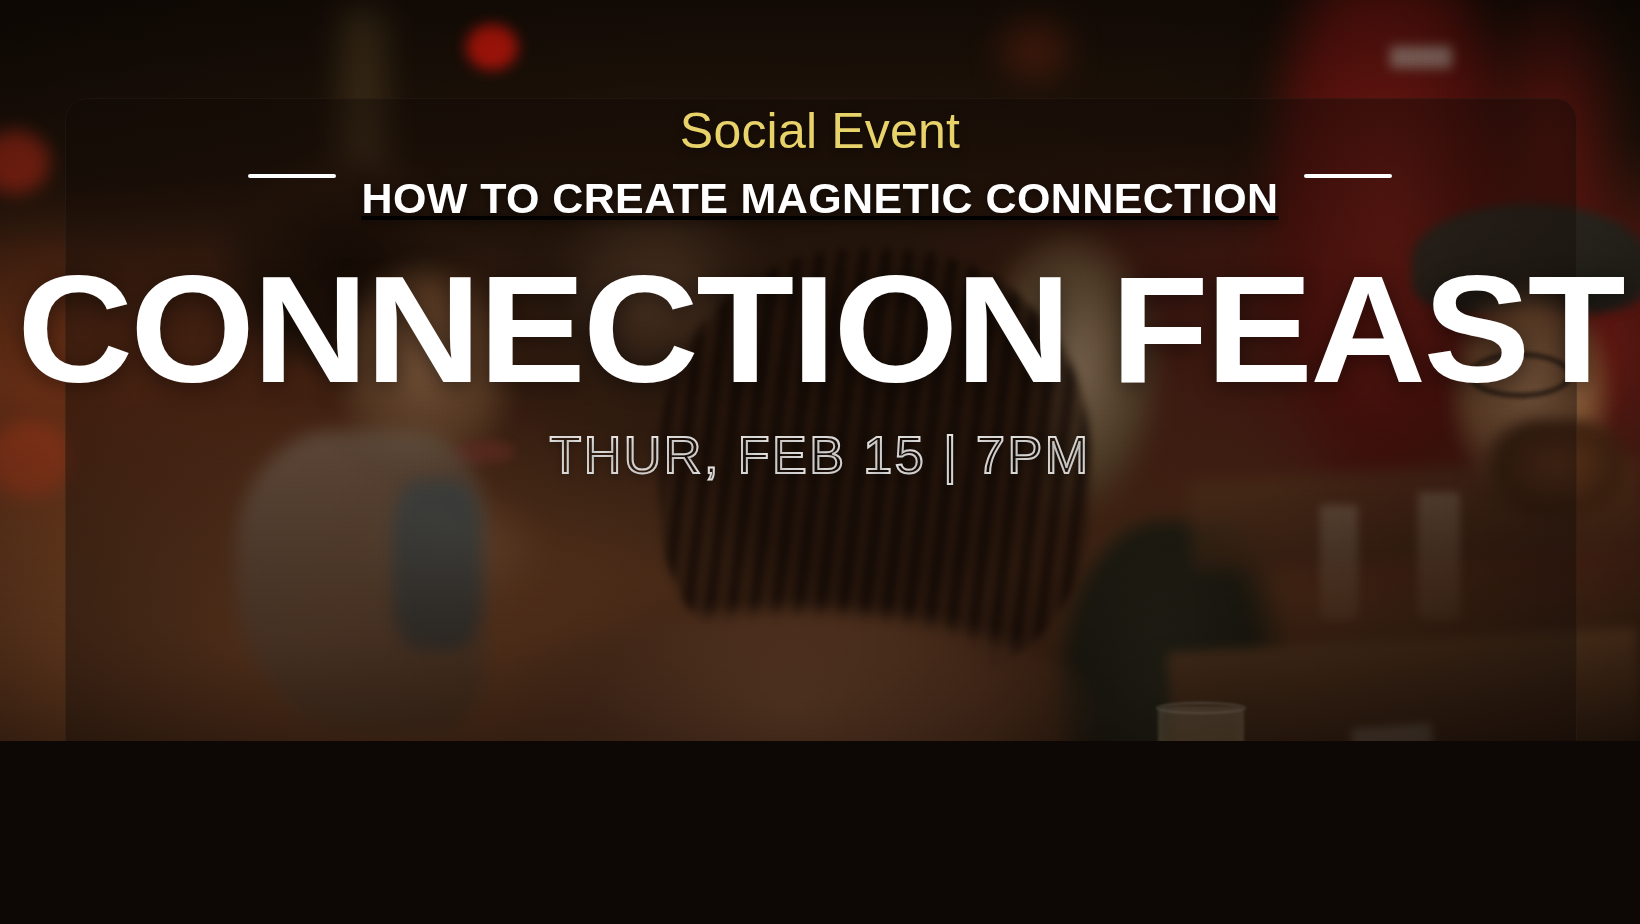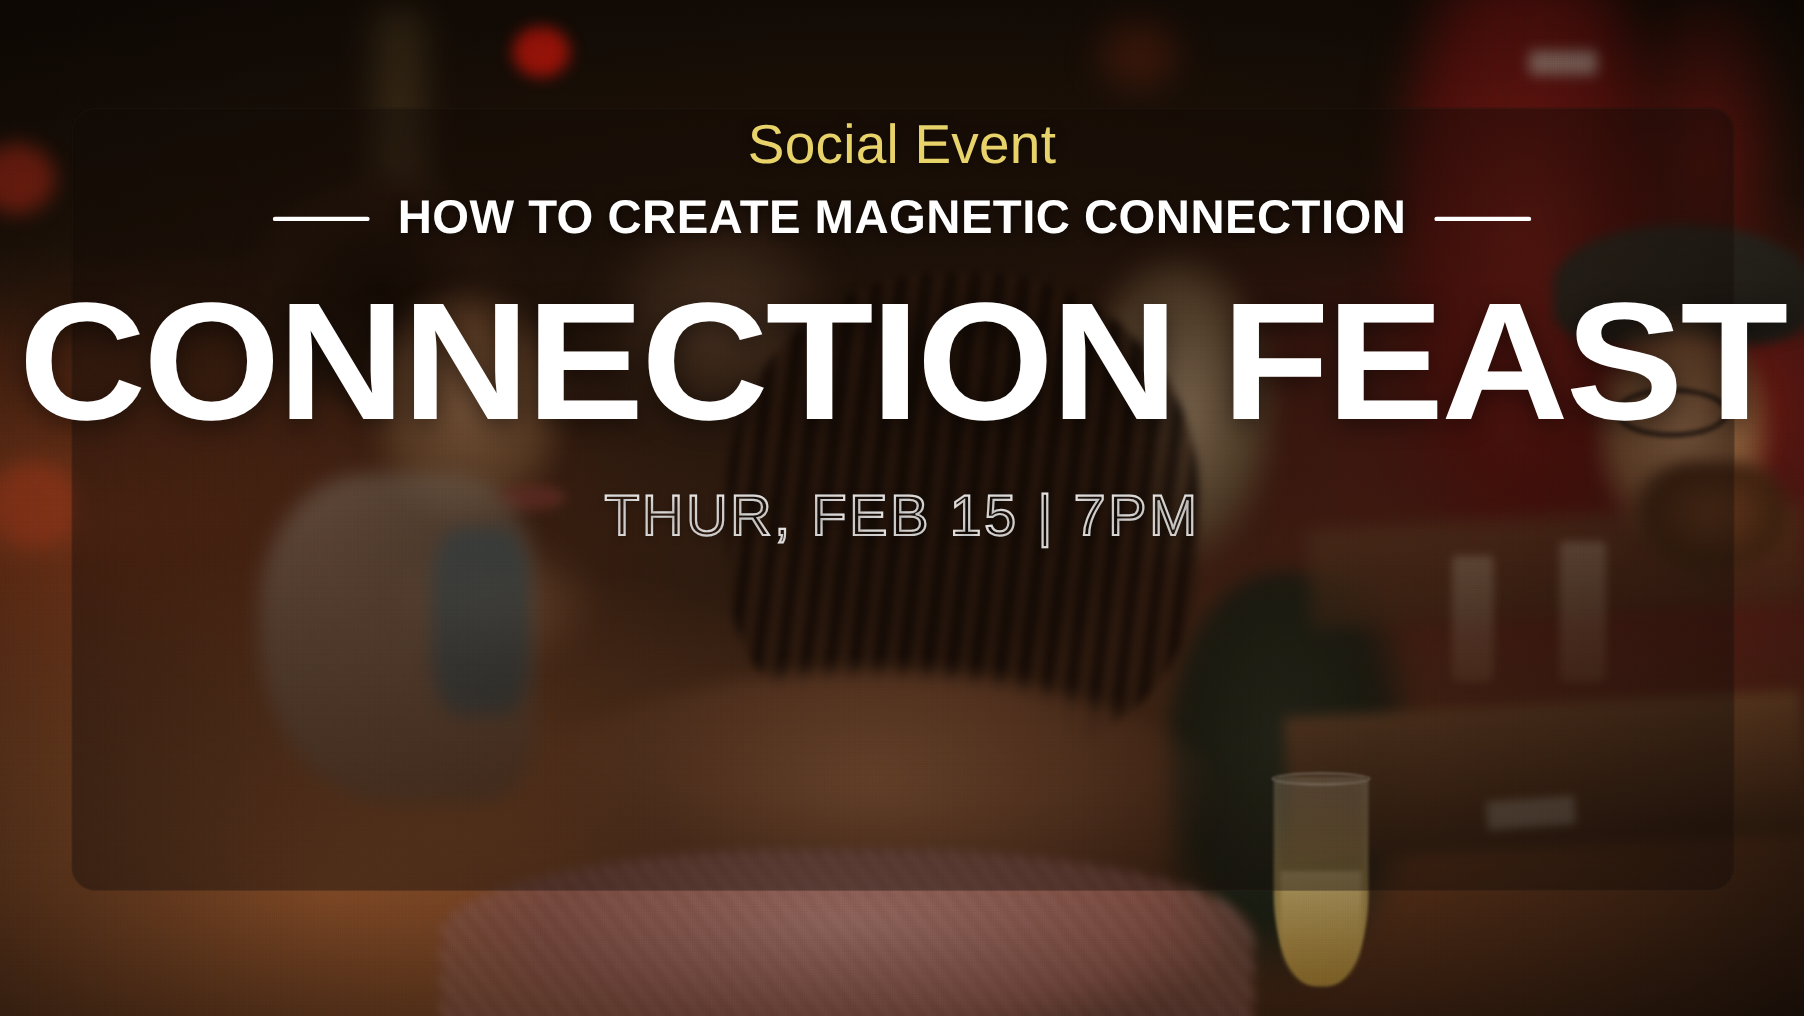--- a/index.html
+++ b/index.html
@@ -7,21 +7,21 @@
 
   html, body {
     width:1640px; height:924px;
     overflow:hidden;
     background:#0d0705;
     font-family:"Liberation Sans", sans-serif;
   }
 
   #poster {
     position:relative;
-    width:1640px; height:924px;
+    width:1640px; height:741px;
     overflow:hidden;
   }
 
   
   .photo {
     position:absolute; inset:0;
     background-color:#3a1f12;
     overflow:hidden;
   }
 
@@ -248,24 +248,25 @@
 
   .eyebrow {
     font-size:50px;
     font-weight:400;
     letter-spacing:.2px;
     line-height:1.08;
     text-shadow:0 2px 10px rgba(0,0,0,.55);
   }
 
   .kicker-row {
-    display:flex; align-items:center; justify-content:center;
+    display:flex; align-items:flex-start; justify-content:center;
     gap:26px;
     margin-top:16px;
     width:1400px;
+    text-decoration:underline;
   }
   .rule {
     height:4px;
     width:88px;
     background:#ffffff;
     flex:0 0 auto;
     border-radius:2px;
   }
   .kicker {
     font-size:43px;
@@ -291,21 +292,21 @@
   .venue {
     margin-top:68px;
     font-size:57px;
     font-weight:700;
     color:#ffffff;
     letter-spacing:-.6px;
     text-shadow:0 2px 12px rgba(0,0,0,.5);
   }
 
   .datetime {
-    margin-top:36px;
+    margin-top:22px;
     font-size:52px;
     font-weight:400;
     letter-spacing:2.5px;
     color:transparent;
     -webkit-text-stroke:2px rgba(255,255,255,.92);
     paint-order:stroke fill;
     text-shadow:0 2px 8px rgba(0,0,0,.35);
   }
 </style>
 </head>

